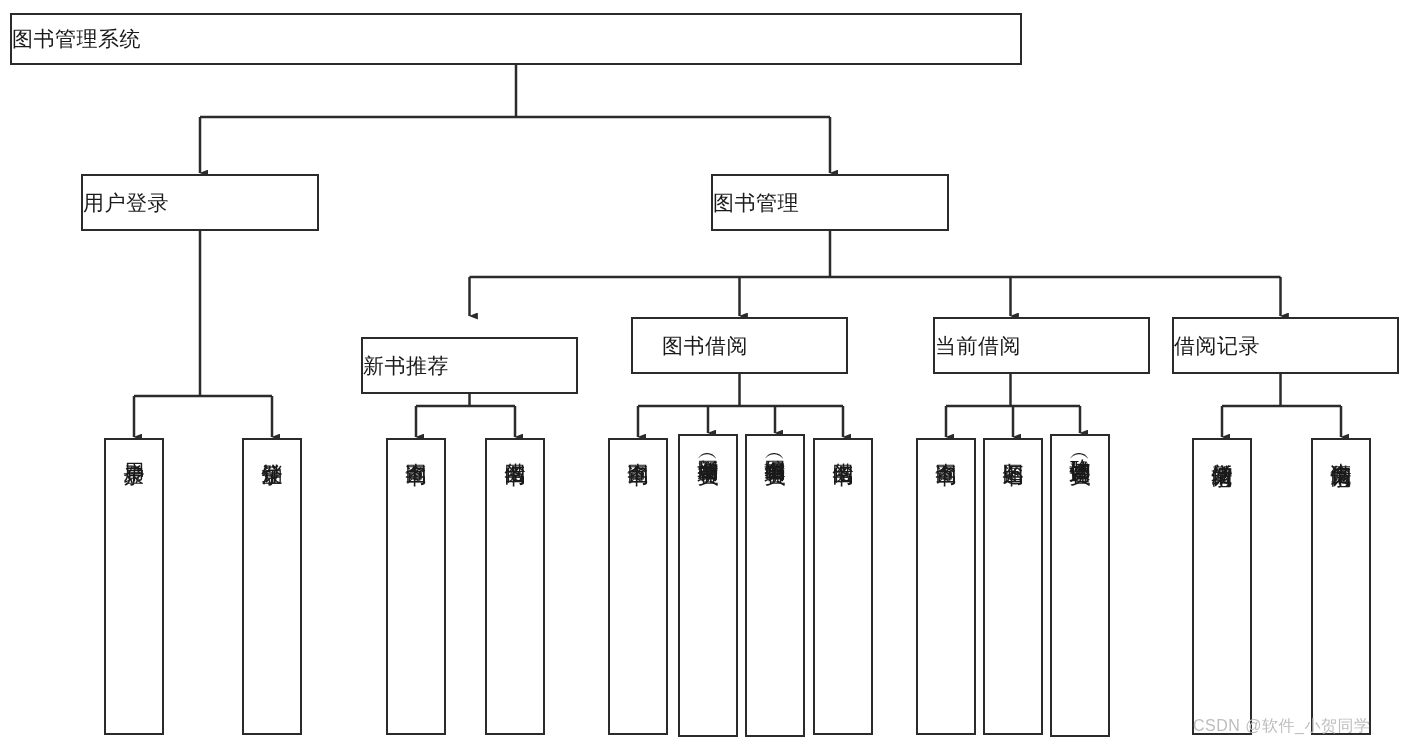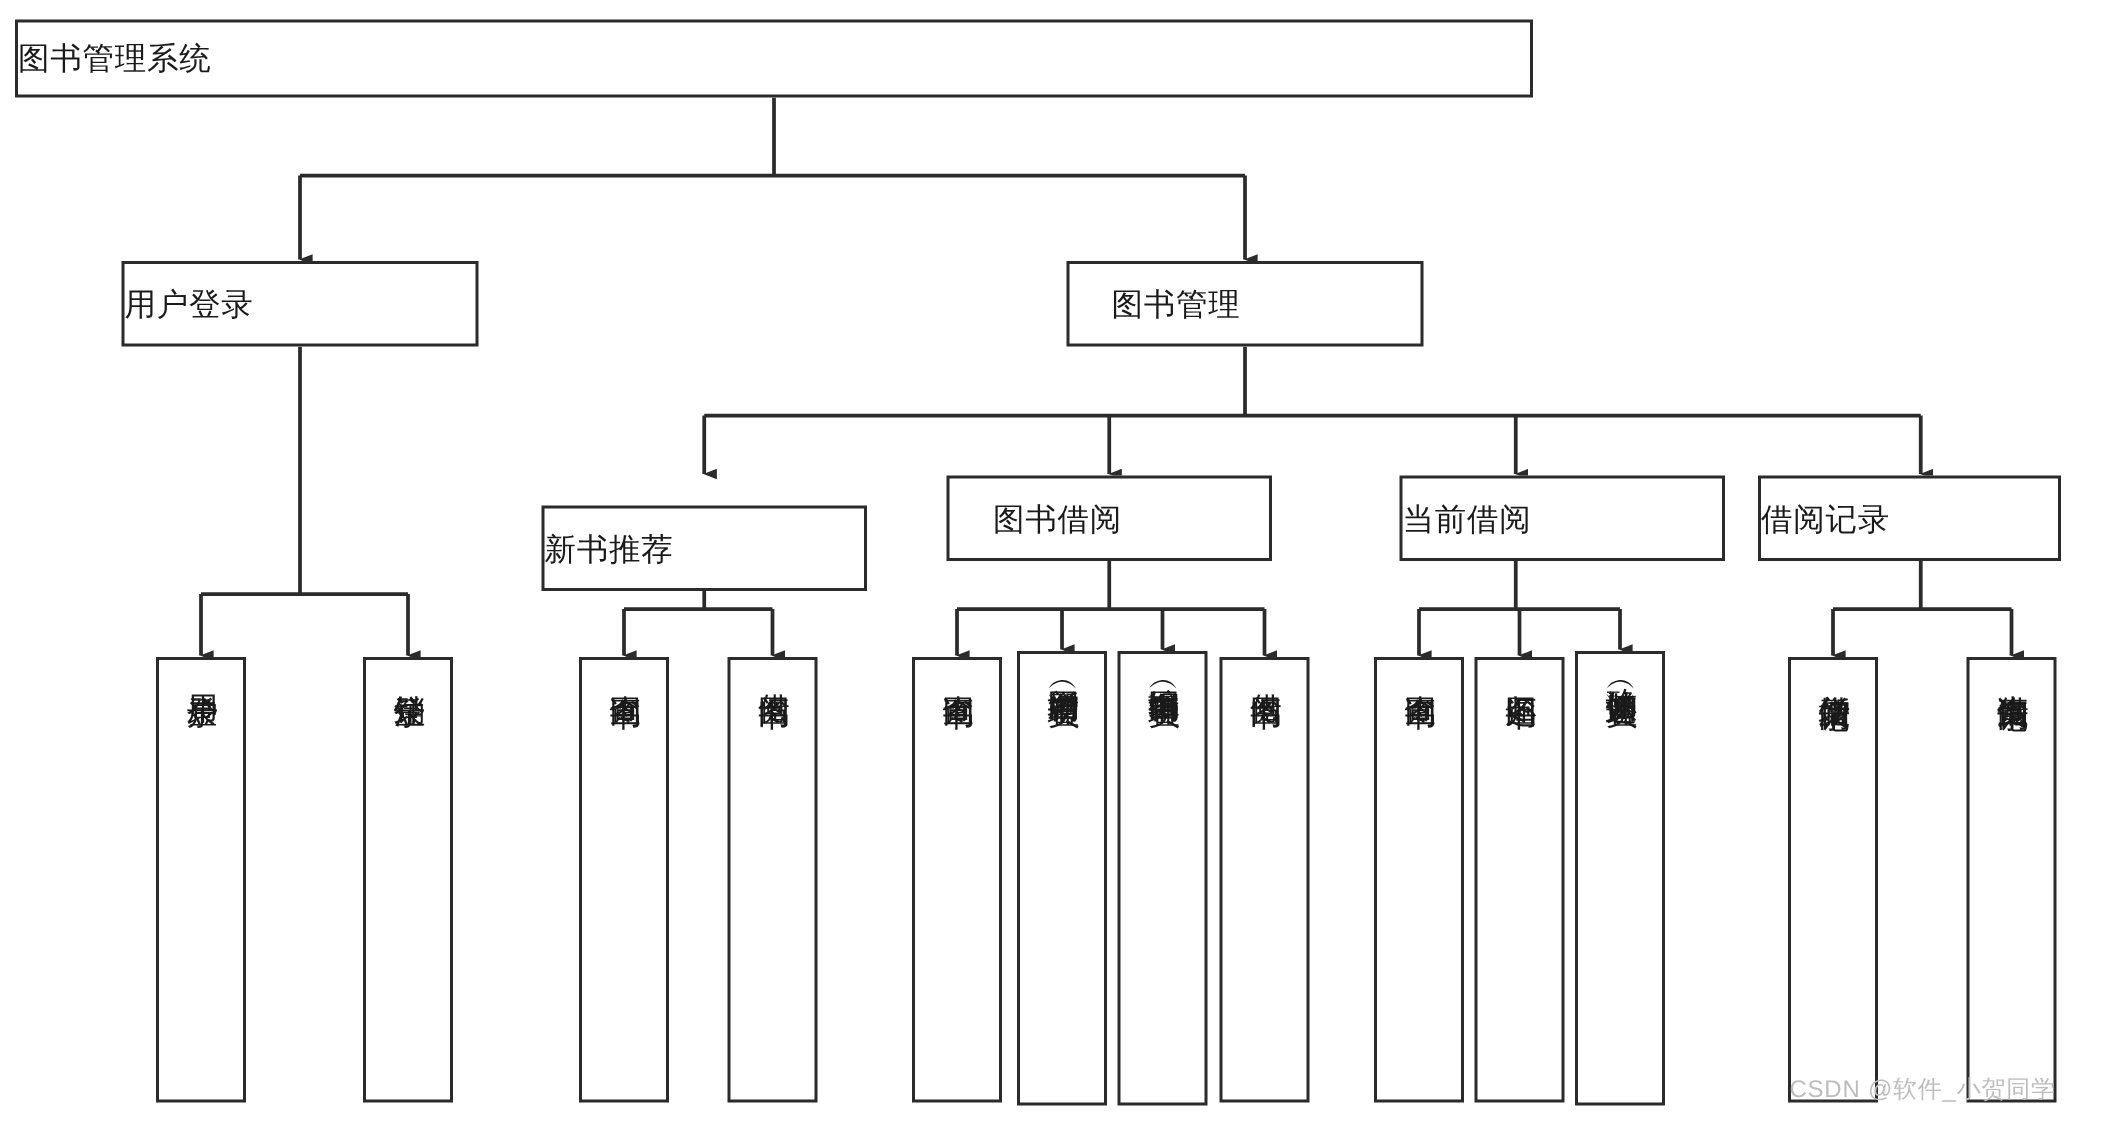--- a/index.html
+++ b/index.html
@@ -107,33 +107,33 @@
       </g>
   </svg>
 
   <div id="node-layer">
       <div class="node horiz" style="left: 10px; top: 13px; width: 1012px; height: 52px;">
         <span class="hlabel">图书管理系统</span>
       </div>
       <div class="node horiz" style="left: 81px; top: 174px; width: 238px; height: 57px;">
         <span class="hlabel">用户登录</span>
       </div>
-      <div class="node horiz" style="left: 711px; top: 174px; width: 238px; height: 57px; padding-left: 28px;">
+      <div class="node horiz" style="left: 711px; top: 174px; width: 238px; height: 57px;">
         <span class="hlabel">图书管理</span>
       </div>
       <div class="node horiz" style="left: 361px; top: 317px; width: 217px; height: 57px; margin-top: 20px;">
         <span class="hlabel">新书推荐</span>
       </div>
       <div class="node horiz" style="left: 631px; top: 317px; width: 217px; height: 57px; padding-left: 29px;">
         <span class="hlabel">图书借阅</span>
       </div>
       <div class="node horiz" style="left: 902px; top: 317px; width: 217px; height: 57px; margin-left: 31px;">
         <span class="hlabel">当前借阅</span>
       </div>
-      <div class="node horiz" style="left: 1172px; top: 317px; width: 202px; height: 57px;">
+      <div class="node horiz" style="left: 1172px; top: 317px; width: 227px; height: 57px;">
         <span class="hlabel">借阅记录</span>
       </div>
       <div class="node vert" style="left: 104px; top: 438px; width: 60px; height: 297px;">
         <span class="vlabel">用户登录</span>
       </div>
       <div class="node vert" style="left: 242px; top: 438px; width: 60px; height: 297px;">
         <span class="vlabel">注销登录</span>
       </div>
       <div class="node vert" style="left: 386px; top: 438px; width: 60px; height: 297px;">
         <span class="vlabel">查询图书</span>

